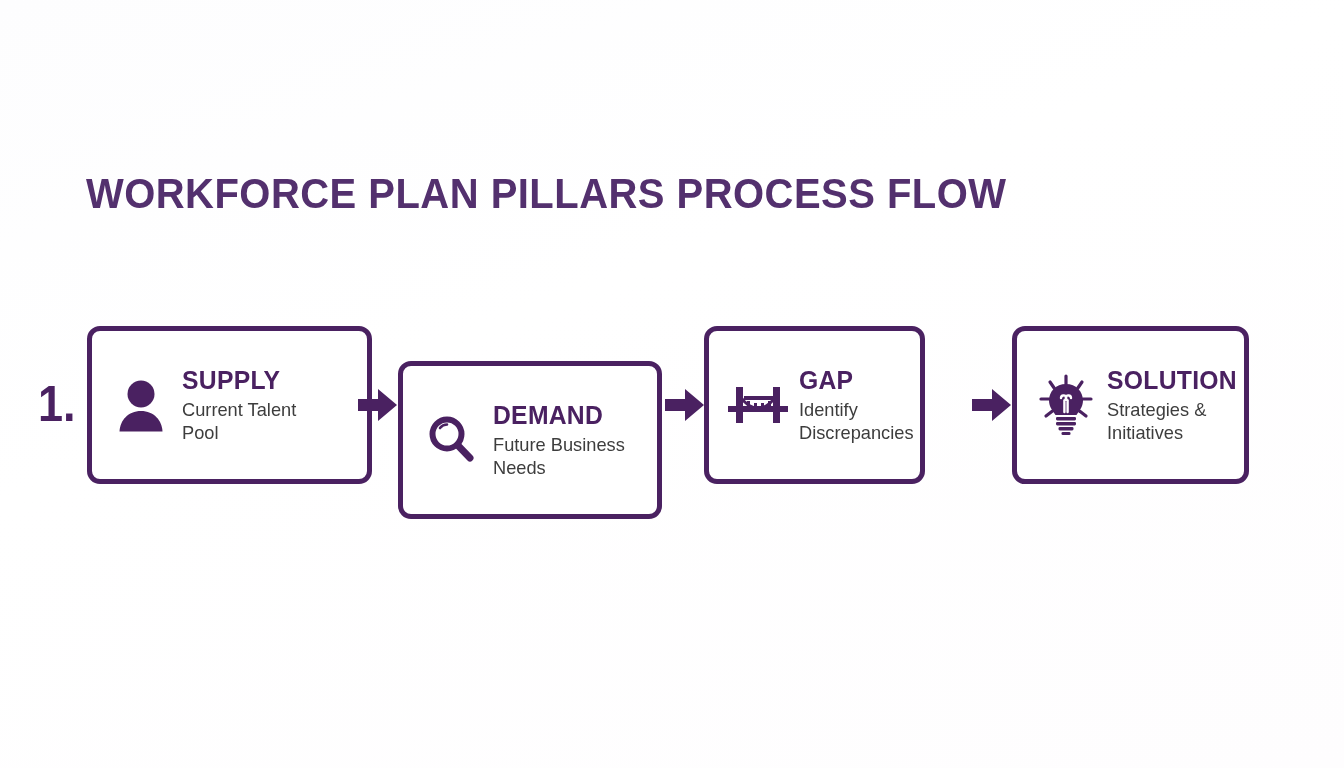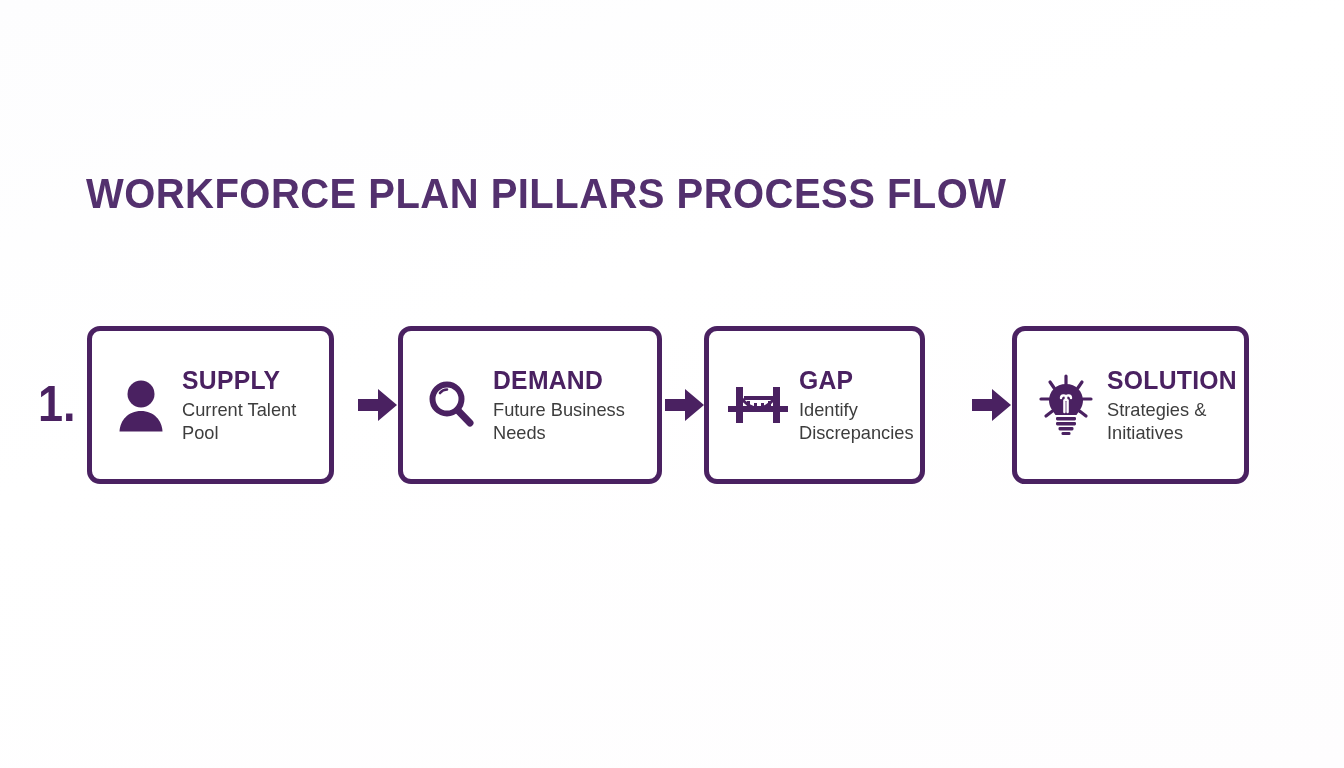--- a/index.html
+++ b/index.html
@@ -58,22 +58,22 @@
     top: 0;
     height: 158px;
     box-sizing: border-box;
     border: 5px solid #4a2161;
     border-radius: 13px;
     background: #ffffff;
     display: flex;
     align-items: center;
     padding-left: 18px;
   }
-  .card-1 { left: 87px;   width: 247px; }
-  .card-2 { left: 398px;  width: 264px; }
+  .card-1 { left: 87px;   width: 285px; }
+  .card-2 { left: 398px;  width: 264px; margin-top: 35px; }
   .card-3 { left: 704px;  width: 221px; }
   .card-4 { left: 1012px; width: 237px; }
 
   .card-icon {
     flex: 0 0 auto;
     width: 62px;
     height: 70px;
     display: flex;
     align-items: center;
     justify-content: center;

